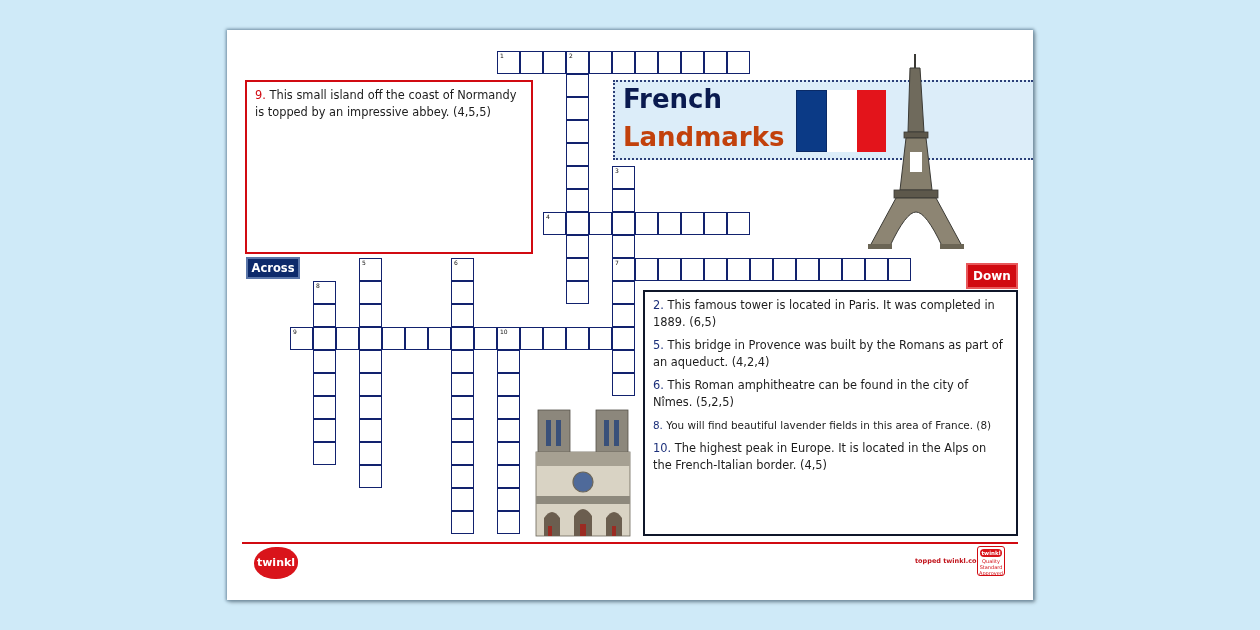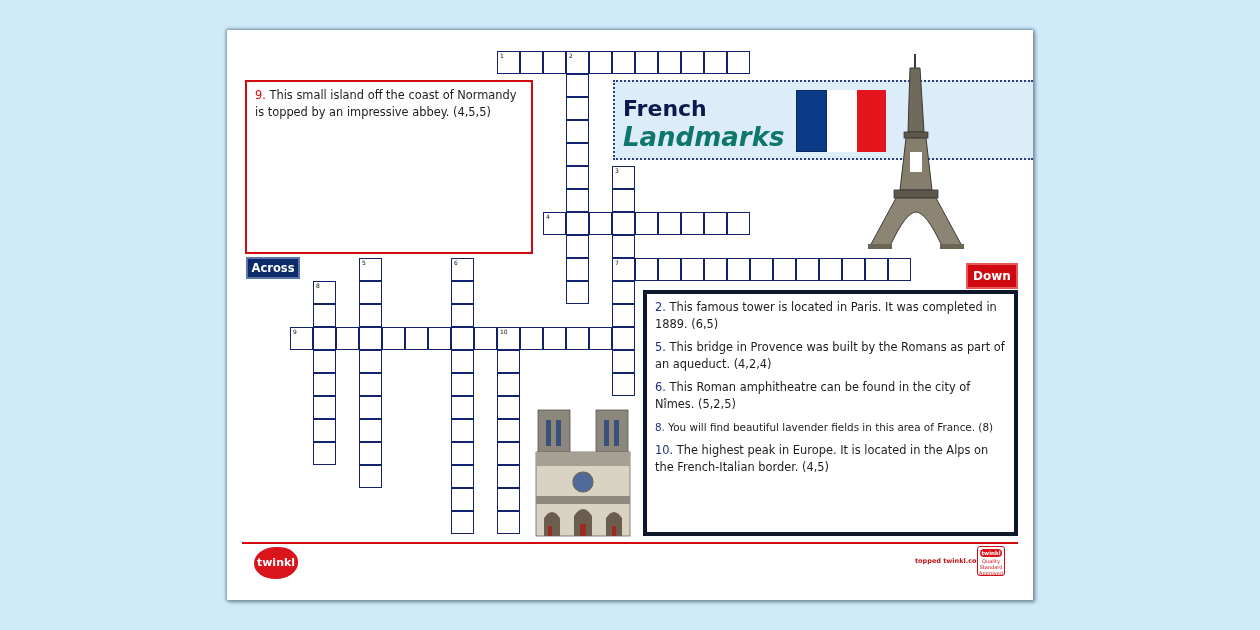--- a/index.html
+++ b/index.html
@@ -28,38 +28,38 @@
     background: #0d2a6b; border: 2px solid #5b76a9; box-sizing: border-box;
     color: #fff; font-weight: bold; font-size: 11.5px; line-height: 18px; text-align: center;
   }
   .badge-down {
     position: absolute; left: 739px; top: 233px; width: 52px; height: 26px;
     background: #d10a11; box-sizing: border-box; border: 2px solid #e8585b;
     color: #fff; font-weight: bold; font-size: 12px; line-height: 22px; text-align: center;
   }
   .clue-box-down {
     position: absolute; left: 416px; top: 260px; width: 375px; height: 246px;
-    border: 4px solid #0f172a; background: #fff; box-sizing: border-box;
+    border: 2px solid #0f172a; background: #fff; box-sizing: border-box;
     padding: 5px 8px 0 8px;
     font-size: 11.4px; line-height: 17px; color: #1d1d1d;
   }
   .clue-box-down .clue { margin-bottom: 6px; }
   .title-band {
     position: absolute; left: 386px; top: 50px; width: 420px; height: 80px;
     background: #dcedf9;
     border-top: 2px dotted #2b3f78; border-bottom: 2px dotted #2b3f78; border-left: 2px dotted #2b3f78;
     box-sizing: border-box;
   }
   .title-french {
     position: absolute; left: 396px; top: 54px;
-    font-family: "DejaVu Sans", sans-serif; font-weight: bold; font-size: 22px; color: #0a1a4f; margin-top: 12px;
+    font-family: "DejaVu Sans", sans-serif; font-weight: bold; font-size: 26px; color: #0a1a4f;
   }
   .title-landmarks {
     position: absolute; left: 396px; top: 92px;
-    font-family: "DejaVu Sans", sans-serif; font-weight: bold; font-size: 26px; color: #0f766e; font-style: italic;
+    font-family: "DejaVu Sans", sans-serif; font-weight: bold; font-size: 26px; color: #c2410c;
   }
   .flag { position: absolute; left: 569px; top: 60px; width: 90px; height: 62px; display: flex; }
   .flag div { flex: 1; }
   .cell {
     position: absolute; width: 23px; height: 23px; box-sizing: border-box;
     border: 1.5px solid #12226e; background: #fff;
   }
   .cell .n {
     position: absolute; left: 2px; top: 0px; font-size: 6px; color: #111; line-height: 8px;
   }

